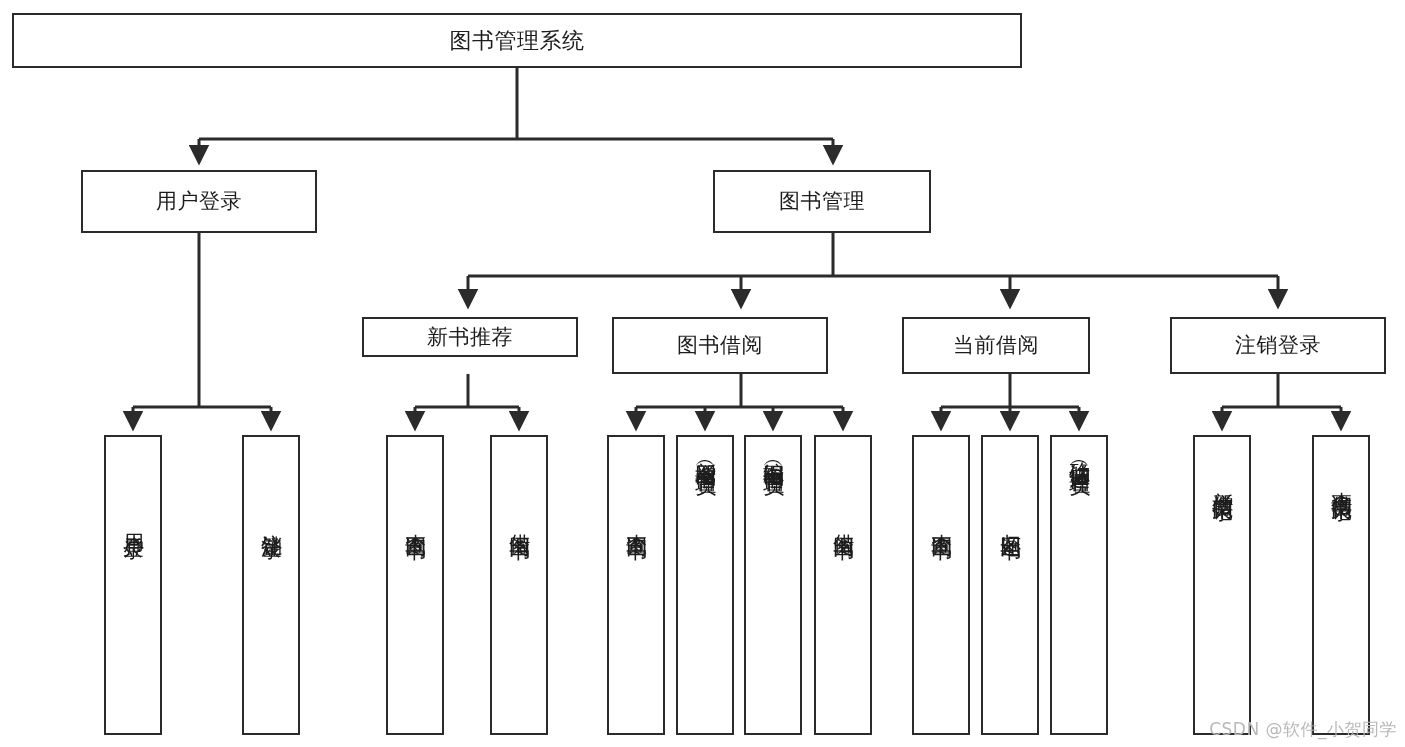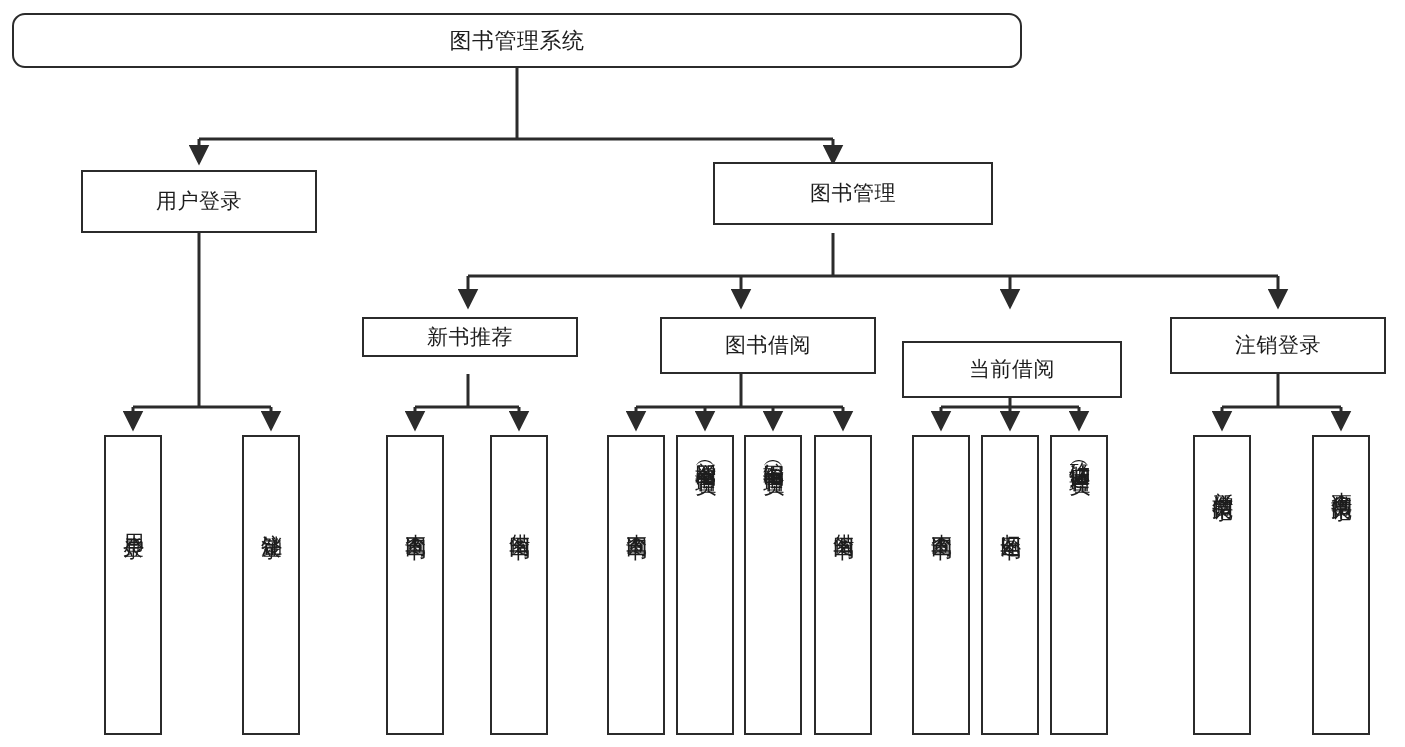--- a/index.html
+++ b/index.html
@@ -115,38 +115,38 @@
       <path d="M 1010 407 L 1010 428" marker-end="url(#arrow)"></path>
       <path d="M 1079 407 L 1079 428" marker-end="url(#arrow)"></path>
 
       <path d="M 1278 374 L 1278 407"></path>
       <path d="M 1222 407 L 1341 407"></path>
       <path d="M 1222 407 L 1222 428" marker-end="url(#arrow)"></path>
       <path d="M 1341 407 L 1341 428" marker-end="url(#arrow)"></path>
     </g>
   </svg>
 
-  <div class="node root" style="left:12px; top:13px; width:1010px; height:55px;border-radius:13px;">
+  <div class="node root" style="left:12px; top:13px; width:1010px; height:55px;">
     <span class="label">图书管理系统</span>
   </div>
 
   <div class="node" style="left:81px; top:170px; width:236px; height:63px;">
     <span class="label">用户登录</span>
   </div>
-  <div class="node" style="left:713px; top:162px; width:280px; height:63px;">
+  <div class="node" style="left:713px; top:170px; width:218px; height:63px;">
     <span class="label">图书管理</span>
   </div>
 
   <div class="node" style="left:362px; top:317px; width:216px; height:40px;">
     <span class="label">新书推荐</span>
   </div>
-  <div class="node" style="left:660px; top:317px; width:216px; height:57px;">
+  <div class="node" style="left:612px; top:317px; width:216px; height:57px;">
     <span class="label">图书借阅</span>
   </div>
-  <div class="node" style="left:902px; top:317px; width:220px; height:57px;margin-top:24px;">
+  <div class="node" style="left:902px; top:317px; width:188px; height:57px;">
     <span class="label">当前借阅</span>
   </div>
   <div class="node" style="left:1170px; top:317px; width:216px; height:57px;">
     <span class="label">注销登录</span>
   </div>
 
   <div class="node vert" style="left:104px; top:435px; width:58px; height:300px; padding-top:80px;">
     <span class="label">用户登录</span>
   </div>
   <div class="node vert" style="left:242px; top:435px; width:58px; height:300px; padding-top:80px;">
@@ -183,14 +183,15 @@
     <span class="label">确认归还（管理员）</span>
   </div>
 
   <div class="node vert" style="left:1193px; top:435px; width:58px; height:300px; padding-top:38px;">
     <span class="label">新增借阅记录</span>
   </div>
   <div class="node vert" style="left:1312px; top:435px; width:58px; height:300px; padding-top:38px;">
     <span class="label">查询借阅记录</span>
   </div>
 
+  <div class="watermark">CSDN @软件_小贺同学</div>
 
 </div>
 
 </body></html>

